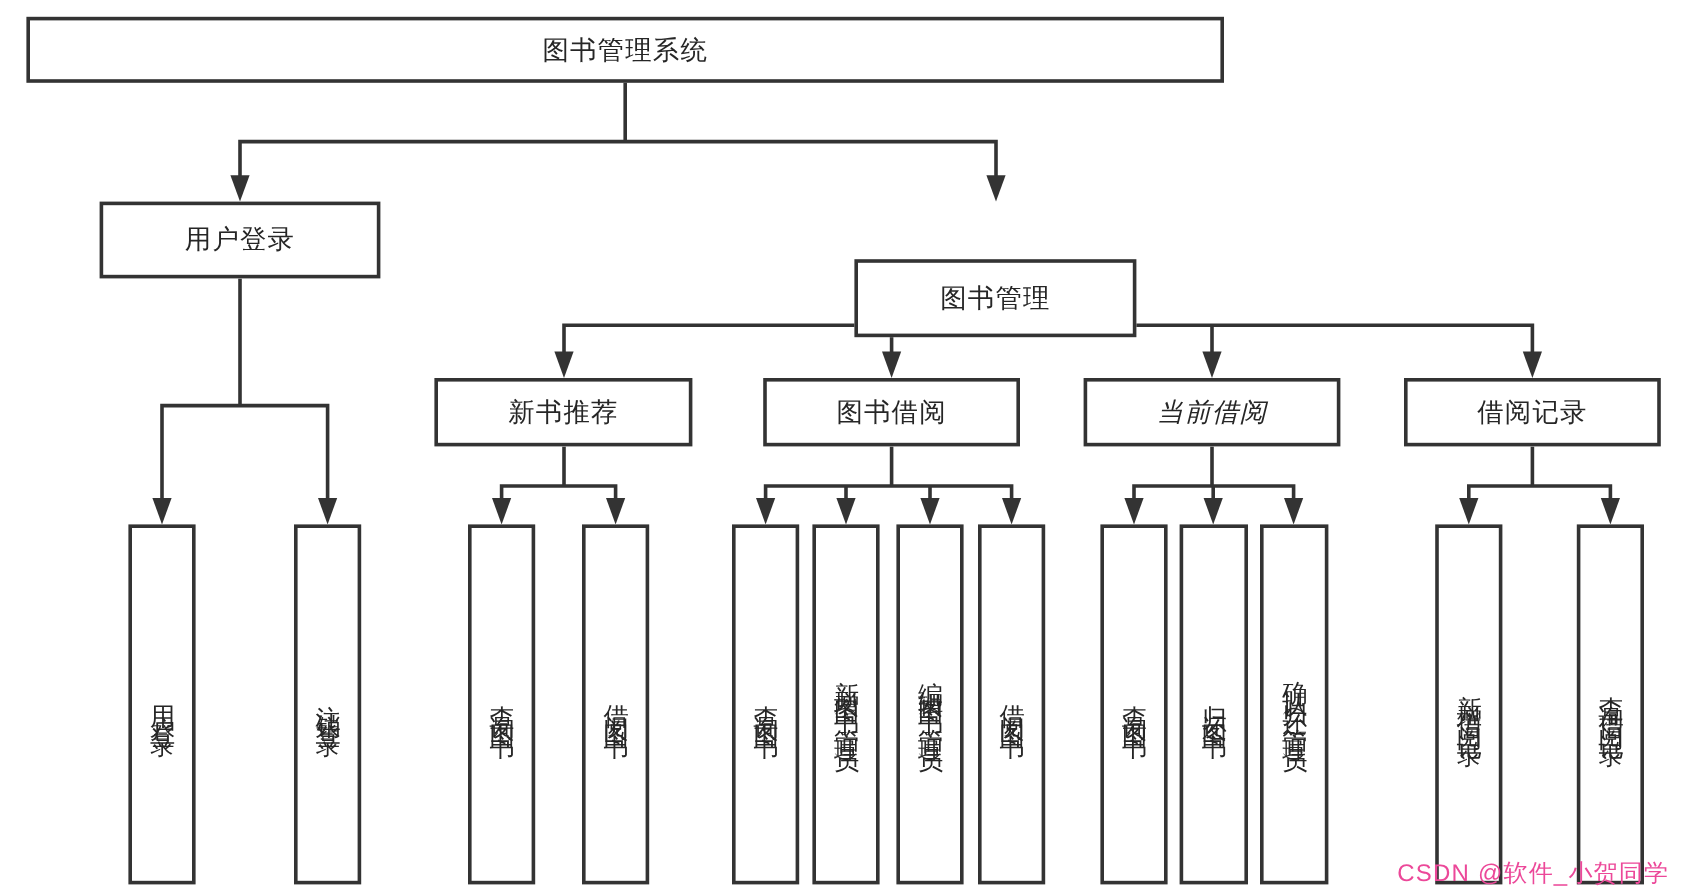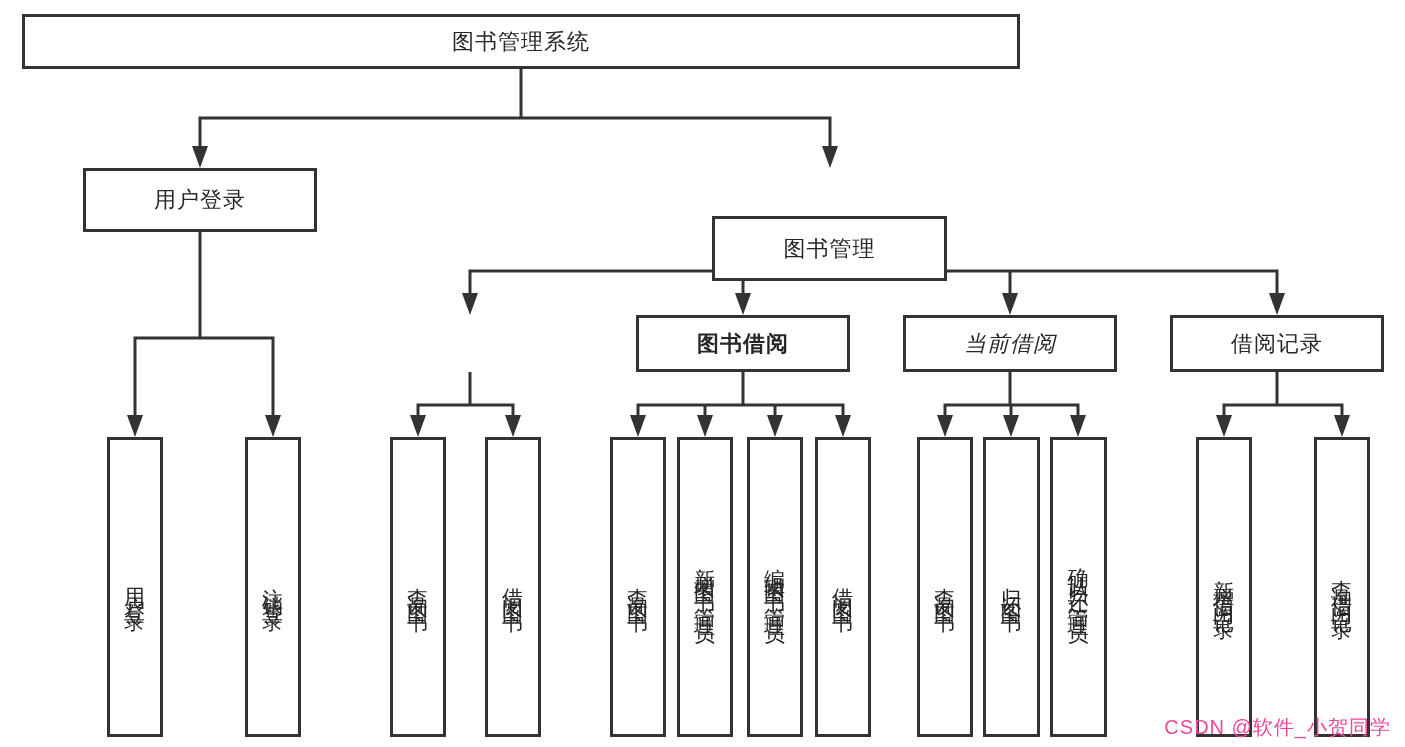--- a/index.html
+++ b/index.html
@@ -100,21 +100,24 @@
     <span>图书管理系统</span>
   </div>
 
   <div class="hbox" style="left:83px;top:168px;width:234px;height:64px;">
     <span>用户登录</span>
   </div>
   <div class="hbox" style="left:712px;top:168px;width:235px;height:65px;margin-top:48px;">
     <span>图书管理</span>
   </div>
 
-  <div class="hbox" style="left:636px;top:315px;width:214px;height:57px;font-weight:bold;">
+  <div class="hbox" style="left:362px;top:315px;width:215px;height:57px;">
+    <span>新书推荐</span>
+  </div>
+  <div class="hbox" style="left:636px;top:315px;width:214px;height:57px;">
     <span>图书借阅</span>
   </div>
   <div class="hbox" style="left:903px;top:315px;width:214px;height:57px;font-style:italic;">
     <span>当前借阅</span>
   </div>
   <div class="hbox" style="left:1170px;top:315px;width:214px;height:57px;">
     <span>借阅记录</span>
   </div>
 
   <div class="vbox" style="left:107px;top:437px;width:56px;height:300px;">

